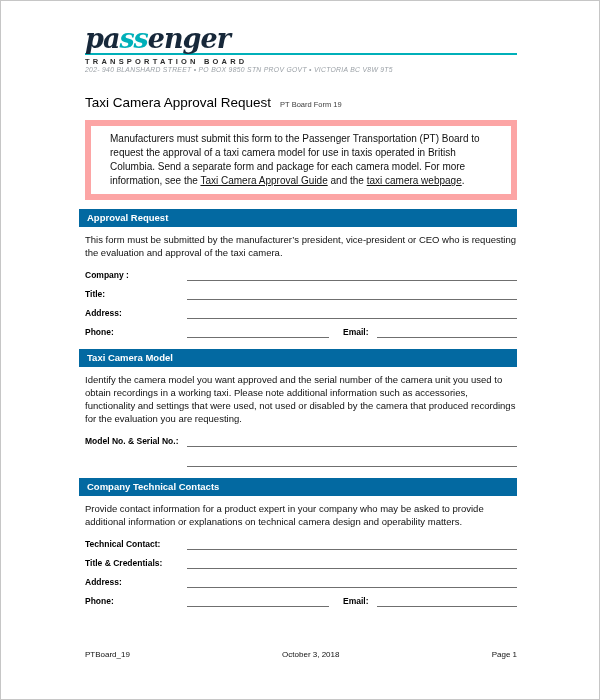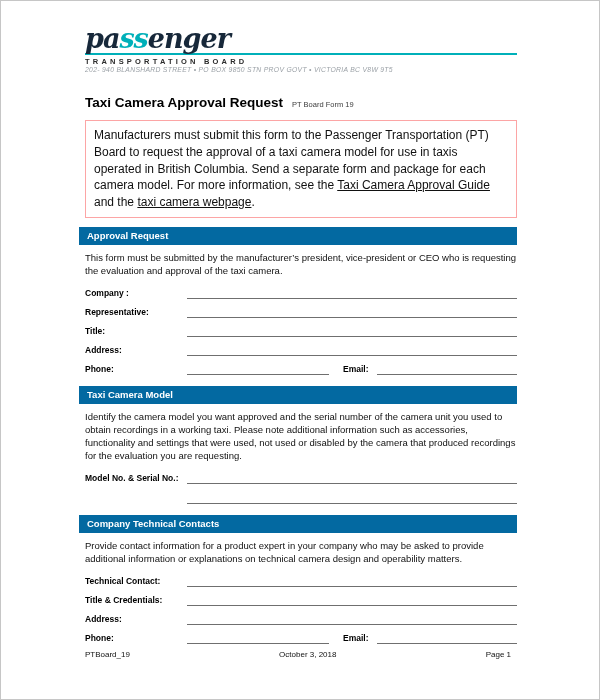--- a/index.html
+++ b/index.html
@@ -21,46 +21,46 @@
     border-bottom:2px solid #00b0b9; padding-bottom:1px; }
   .logo-word { font-family:"DejaVu Serif", serif; font-style:italic; font-weight:bold;
     font-size:27px; line-height:1; color:#17283a; letter-spacing:-1px; }
   .logo-word .teal { color:#00b0b9; }
   .header-bottom { display:flex; justify-content:space-between; align-items:baseline; margin-top:2px;flex-direction:column; }
   .logo-sub { font-size:7.5px; font-weight:bold; letter-spacing:3.2px; color:#2b2b2b; }
   .hq-address { font-size:6.8px; font-style:italic; color:#9aa0a6; letter-spacing:0.3px; }
 
   
   .title-row { margin-top:22px; display:flex; align-items:baseline; }
-  .doc-title { font-size:13.5px; font-weight:bold; color:#000; }
+  .doc-title { font-size:13.5px; font-weight:normal; color:#000; }
   .form-number { font-size:7.5px; color:#3c3c3c; margin-left:9px; }
 
   
-  .intro-box { margin-top:10px; border:1px solid #fca5a5; padding:6px 8px;
-    font-size:12px; line-height:1.4; color:#111; }
+  .intro-box { margin-top:10px; border:6px solid #fca5a5; padding:6px 19px;
+    font-size:10px; line-height:1.4; color:#111; }
   .intro-box a { color:#111; text-decoration:underline; cursor:pointer; }
 
   
   .section-bar { margin-top:9px; margin-left:-6px; background:#0369a1; color:#fff;
     font-size:9.5px; font-weight:bold; padding:3px 8px 4px 8px; }
   .section-bar.mt-lg { margin-top:11px; }
 
   .section-desc { margin-top:6px; font-size:9.5px; line-height:1.37; color:#111; }
 
   
   .field-row { display:flex; align-items:flex-end; margin-top:5px; height:14px; }
   .field-row.first { margin-top:8px; }
   .field-label { font-size:8.5px; font-weight:bold; color:#000; width:102px; flex:none; padding-bottom:1px; }
   .field-label.inline { width:auto; margin-left:14px; margin-right:8px; }
   .field-line { flex:1; border-bottom:1px solid #6f6f6f; height:12px; }
   .field-line.fixed { flex:none; width:142px; }
   .notes-extra { margin-left:102px; margin-top:7px; border-bottom:1px solid #6f6f6f; height:12px; }
 
   
-  .footer { position:absolute; left:84px; right:88px; bottom:40px;
+  .footer { position:absolute; left:84px; right:82px; bottom:40px;
     display:flex; justify-content:space-between; font-size:8px; color:#111; }
 </style>
 </head>
 <body>
 
 <div class="page">
 
   <div>
     <div class="header-top">
       <div class="logo-word"><span>pa</span><span class="teal">ss</span><span>enger</span></div>
@@ -76,24 +76,20 @@
     <span class="form-number">PT Board Form 19</span>
   </div>
 
   <div class="intro-box"><span>Manufacturers must submit this form to the Passenger Transportation (PT) Board to request the approval of a taxi camera model for use in taxis operated in British Columbia.  Send a separate form and package for each camera model.  For more information, see the </span><a>Taxi Camera Approval Guide</a><span> and the </span><a>taxi camera webpage</a><span>.</span></div>
 
   <div class="section-bar">Approval Request</div>
   <div class="section-desc">This form must be submitted by the manufacturer’s president, vice-president or CEO who is requesting the evaluation and approval of the taxi camera.</div>
 
   <div class="field-row first">
     <span class="field-label">Company :</span>
-    <span class="field-line"></span>
-  </div>
-  <div class="field-row">
-    <span class="field-label">Representative:</span>
     <span class="field-line"></span>
   </div>
   <div class="field-row">
     <span class="field-label">Title:</span>
     <span class="field-line"></span>
   </div>
   <div class="field-row">
     <span class="field-label">Address:</span>
     <span class="field-line"></span>
   </div>

